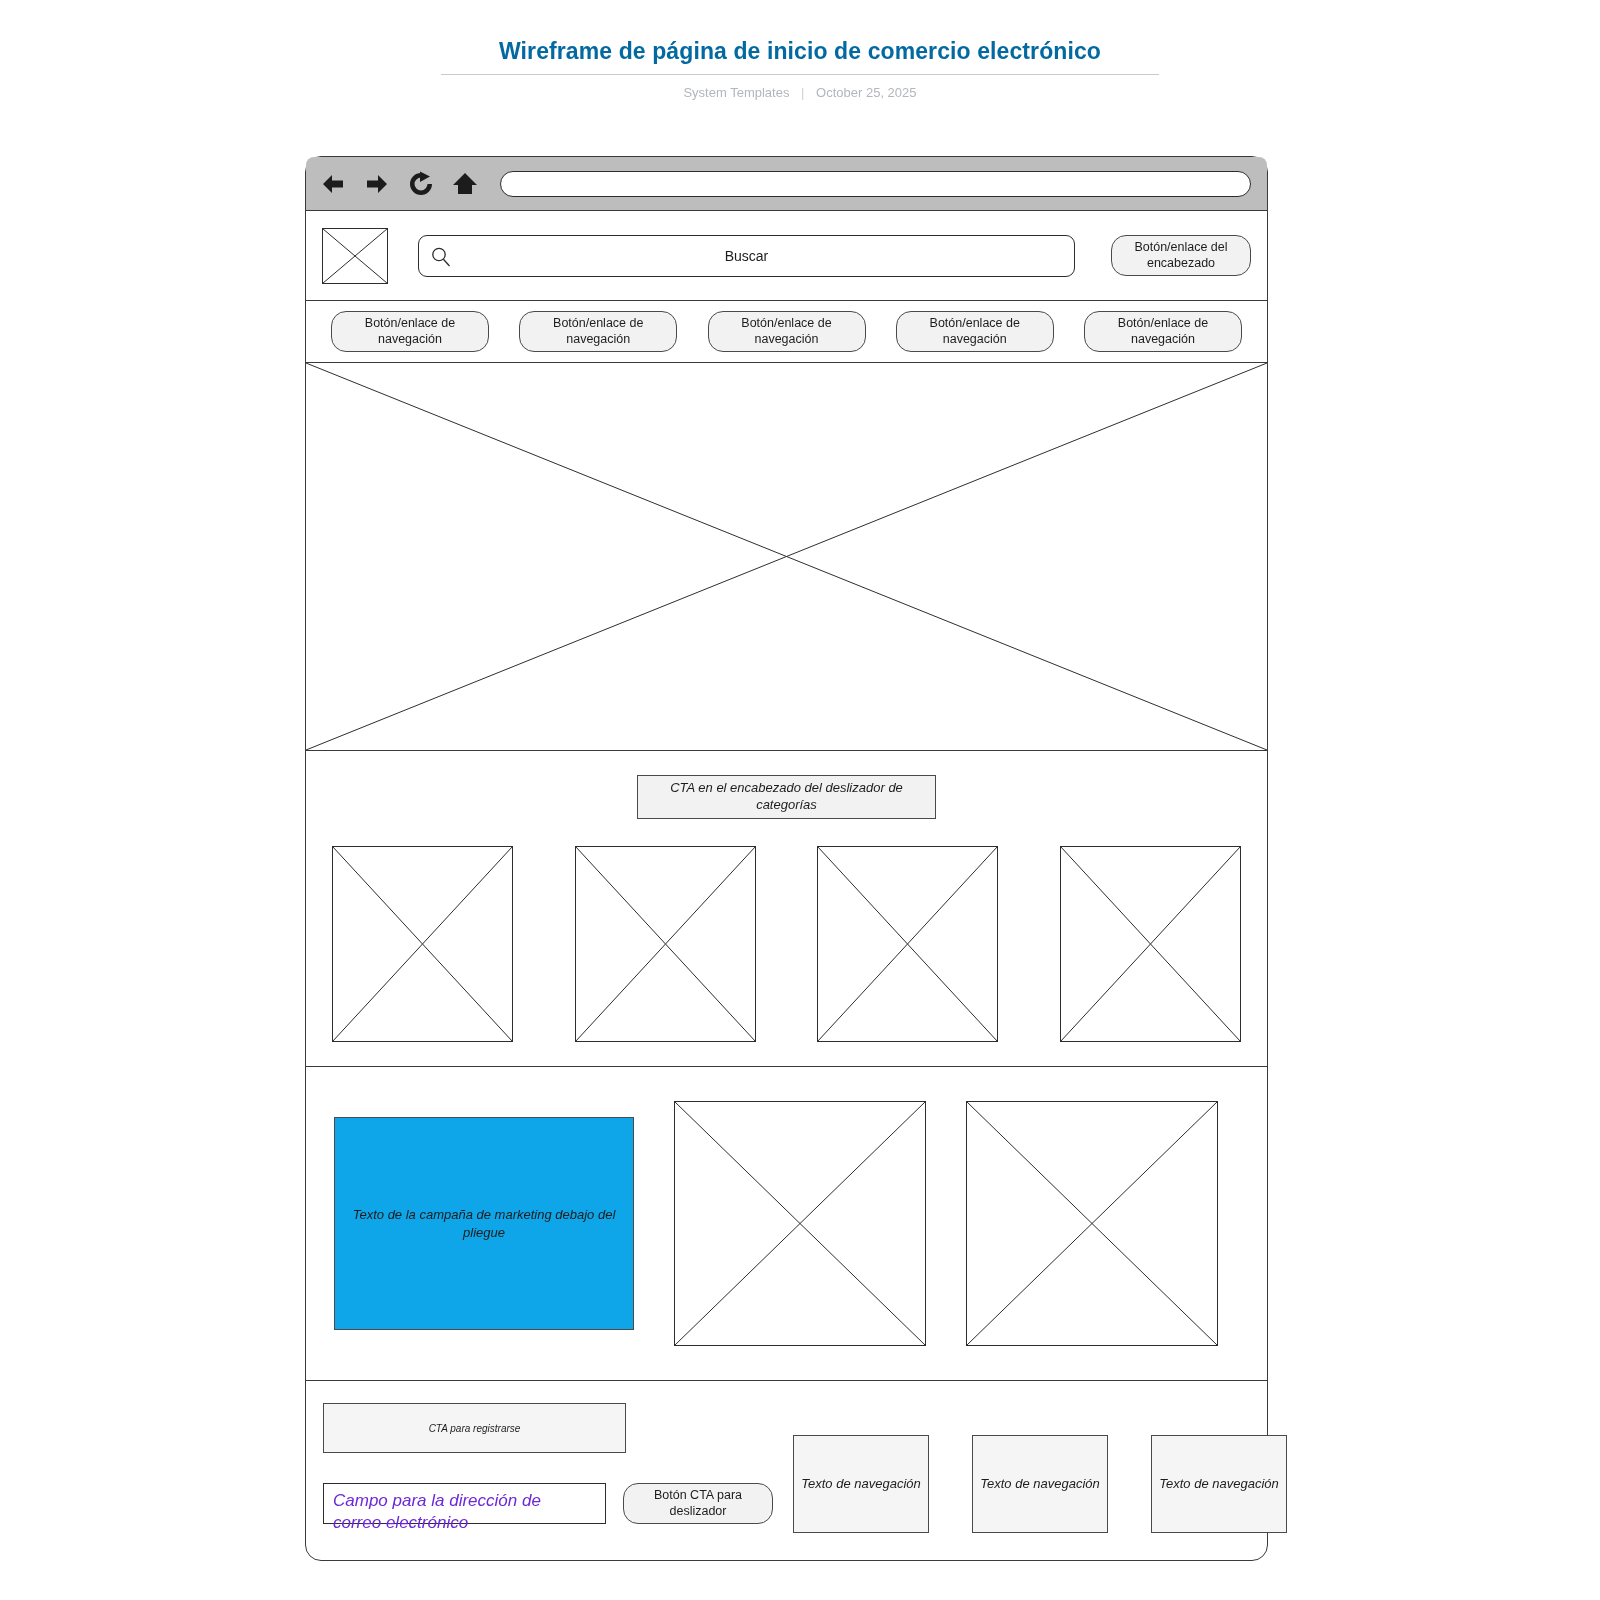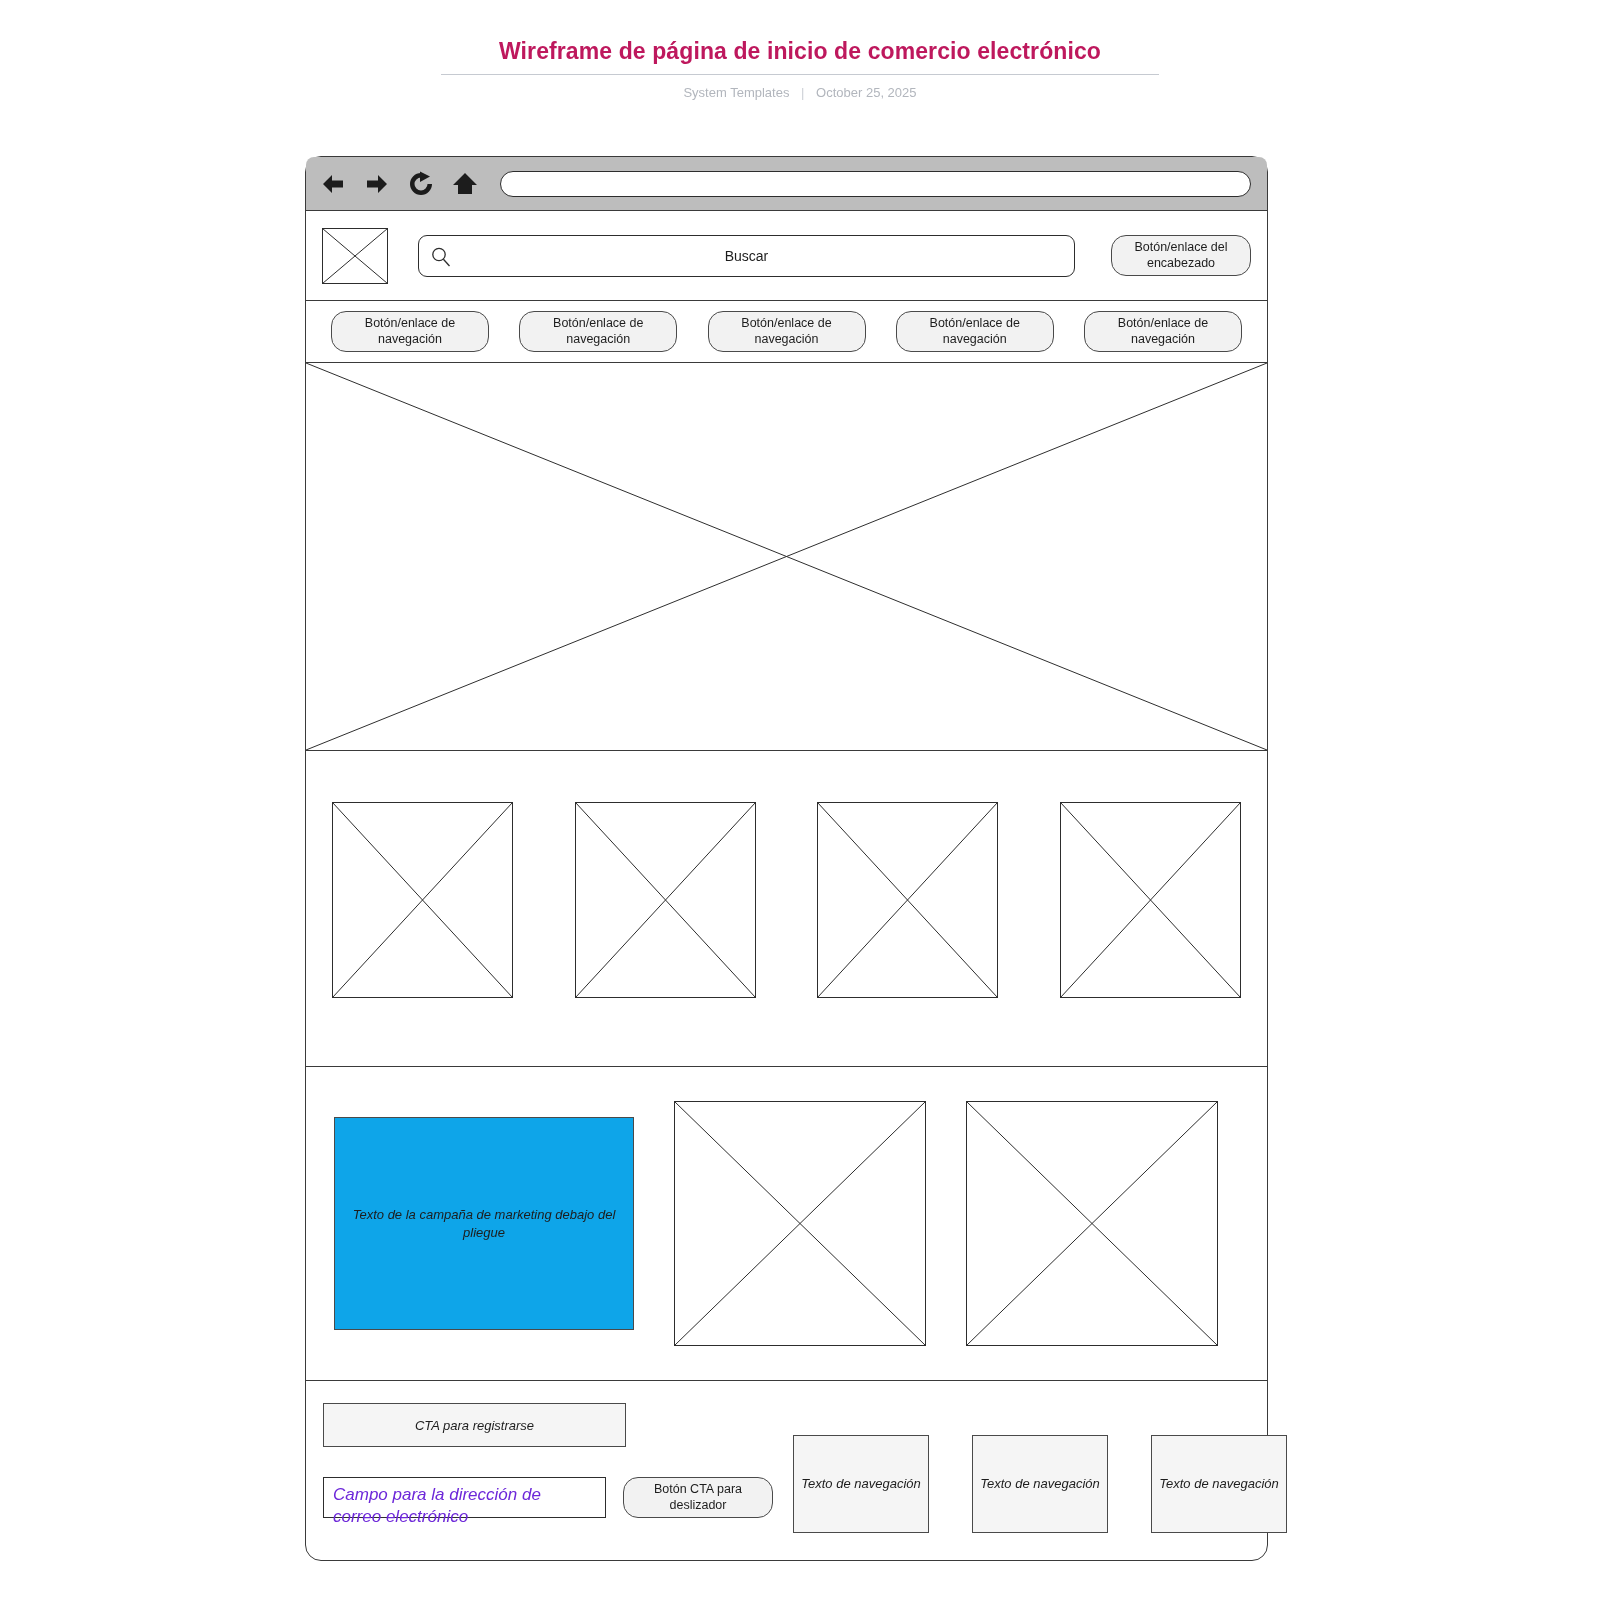--- a/index.html
+++ b/index.html
@@ -12,21 +12,21 @@
 
   
   #doc-header {
     width: 1600px;
     padding-top: 38px;
     text-align: center;
   }
   #doc-title {
     font-size: 23px;
     font-weight: bold;
-    color: #be185d;
+    color: #0369a1;
     letter-spacing: 0.1px;
     padding-bottom: 9px;
     display: inline-block;
     border-bottom: 1.5px solid #c6cad1;
     padding-left: 58px;
     padding-right: 58px;
   }
   #doc-submeta {
     margin-top: 10px;
     font-size: 13px;
@@ -189,25 +189,25 @@
   .product-thumb { width: 252px; height: 245px; flex: 0 0 auto; }
 
   
   #footer-section {
     height: 190px;
     display: flex;
     padding: 22px 17px 0 17px;
   }
   #footer-left { width: 470px; flex: 0 0 auto; }
   #signup-cta-box {
-    width: 303px; height: 44px;
+    width: 303px; height: 50px;
     border: 1px solid #4a4a4a;
     background: #f5f5f5;
     font-style: italic;
-    font-size: 13px;
+    font-size: 10px;
     color: #1d1d1d;
     display: flex;
     align-items: center;
     justify-content: center;
     text-align: center;
   }
   #signup-row {
     margin-top: 30px;
     display: flex;
     align-items: flex-start;
@@ -320,20 +320,21 @@
   </div>
 
   <div id="hero-section" class="xbox">
     <svg viewBox="0 0 961 388" preserveAspectRatio="none">
       <line x1="0" y1="0" x2="961" y2="388" stroke="#2d2d2d" stroke-width="1"></line>
       <line x1="961" y1="0" x2="0" y2="388" stroke="#2d2d2d" stroke-width="1"></line>
     </svg>
   </div>
 
   <div id="categories-section">
+    <div id="category-cta">CTA en el encabezado del deslizador de categorías</div>
     <div id="category-thumbs">
       <div class="cat-thumb xbox">
         <svg viewBox="0 0 181 196" preserveAspectRatio="none">
           <rect x="0.5" y="0.5" width="180" height="195" fill="#fff" stroke="#2d2d2d" stroke-width="1"></rect>
           <line x1="0.5" y1="0.5" x2="180.5" y2="195.5" stroke="#2d2d2d" stroke-width="1"></line>
           <line x1="180.5" y1="0.5" x2="0.5" y2="195.5" stroke="#2d2d2d" stroke-width="1"></line>
         </svg>
       </div>
       <div class="cat-thumb xbox">
         <svg viewBox="0 0 181 196" preserveAspectRatio="none">

